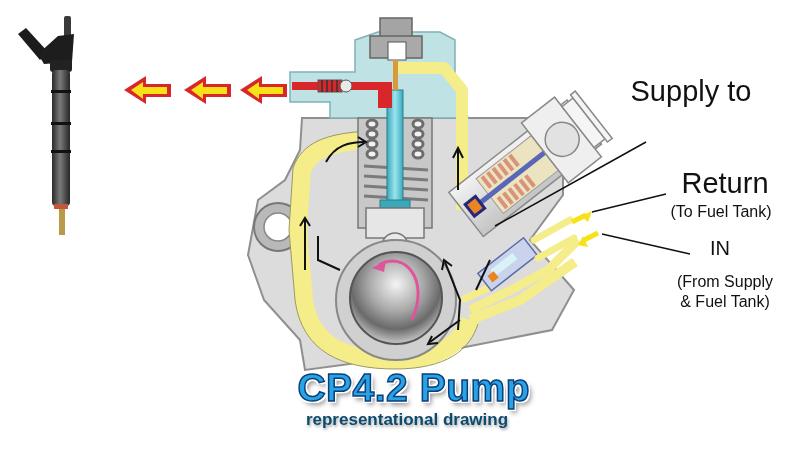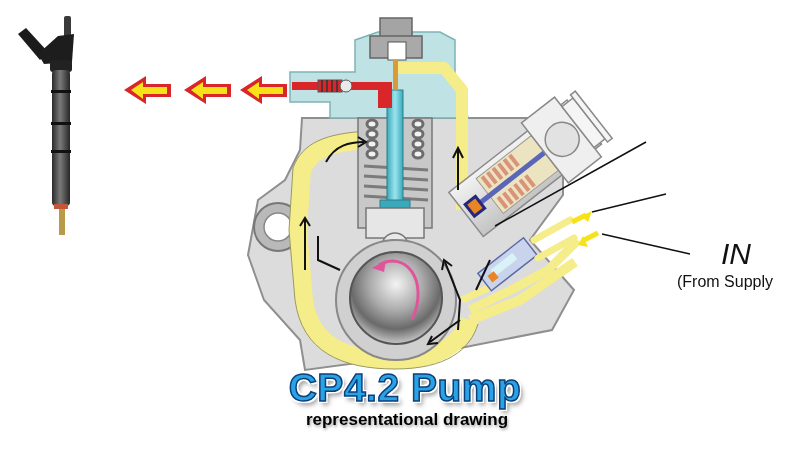--- a/index.html
+++ b/index.html
@@ -3,29 +3,29 @@
 <meta charset="utf-8">
 <style>
   html, body { margin: 0; padding: 0; background: #ffffff; }
   body { width: 800px; height: 452px; position: relative; overflow: hidden; font-family: "Liberation Sans", sans-serif; }
   .stage { position: absolute; left: 0; top: 0; width: 800px; height: 452px; }
   svg.diagram { position: absolute; left: 0; top: 0; }
   .label { position: absolute; color: #111111; text-align: center; line-height: 1.05; font-family: "Liberation Sans", sans-serif; }
   .label-supply { left: 606px; top: 76px; width: 170px; font-size: 29px; }
   .label-return-main { left: 660px; top: 168px; width: 130px; font-size: 29px; }
   .label-return-sub { left: 646px; top: 204px; width: 150px; font-size: 16px; }
-  .label-in-main { left: 696px; top: 238px; width: 80px; font-size: 30px; font-style: italic; }
+  .label-in-main { left: 680px; top: 238px; width: 80px; font-size: 20px; }
   .label-in-sub { left: 660px; top: 272px; width: 130px; font-size: 16px; line-height: 1.25; }
-  .title-main { position: absolute; left: 280px; top: 366px; width: 250px; text-align: center;
+  .title-main { position: absolute; left: 280px; top: 366px; width: 250px; text-align: right;
     font-family: "Liberation Sans", sans-serif; font-weight: bold; font-size: 39px; color: #2aa2e6;
     -webkit-text-stroke: 1.5px #0b3f78;
     text-shadow: 0 0 0 #fff, 2px 2px 0 #ffffff, -2px -2px 0 #ffffff, 2px -2px 0 #ffffff, -2px 2px 0 #ffffff, 3px 4px 5px rgba(0,0,0,0.45);
     letter-spacing: 0.5px; }
   .title-sub { position: absolute; left: 282px; top: 410px; width: 250px; text-align: center;
-    font-family: "Liberation Sans", sans-serif; font-weight: bold; font-size: 17px; color: #000000;
+    font-family: "Liberation Sans", sans-serif; font-weight: bold; font-size: 17px; color: #0c4a6e;
     text-shadow: 1px 2px 3px rgba(0,0,0,0.35); }
 </style>
 </head>
 <body>
 
 <div class="stage">
 
 <svg class="diagram" width="800" height="452" viewBox="0 0 800 452">
   <defs>
     <radialGradient id="camGrad" cx="50%" cy="35%" r="65%">
@@ -221,24 +221,28 @@
   </g>
 
   <g stroke="#111" stroke-width="1.5">
     <line x1="495" y1="226" x2="646" y2="142"></line>
     <line x1="592" y1="212" x2="666" y2="194"></line>
     <line x1="602" y1="234" x2="690" y2="254"></line>
   </g>
 </svg>
 
 <div class="label label-supply">
+  <div>Supply to</div>
 </div>
 
+<div class="label label-return-main">Return</div>
+<div class="label label-return-sub">(To Fuel Tank)</div>
 
 <div class="label label-in-main">IN</div>
 <div class="label label-in-sub">
   <div>(From Supply</div>
+  <div>&amp; Fuel Tank)</div>
 </div>
 
 <div class="title-main">CP4.2 Pump</div>
 <div class="title-sub">representational drawing</div>
 
 </div>
 
 </body></html>

